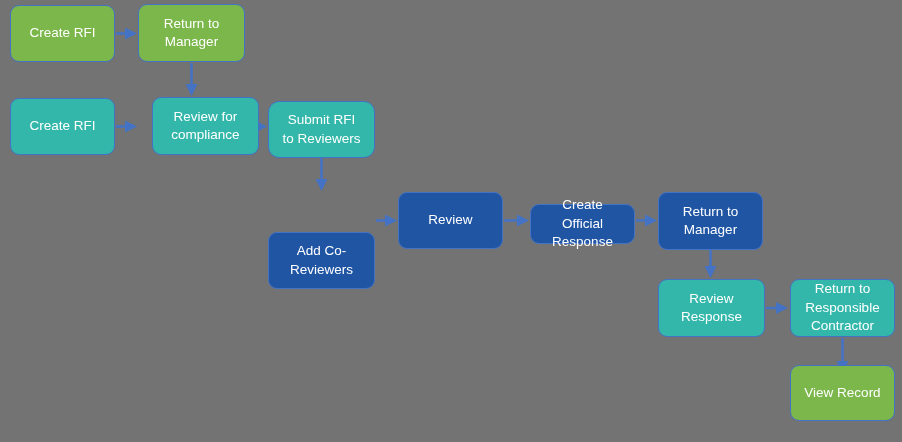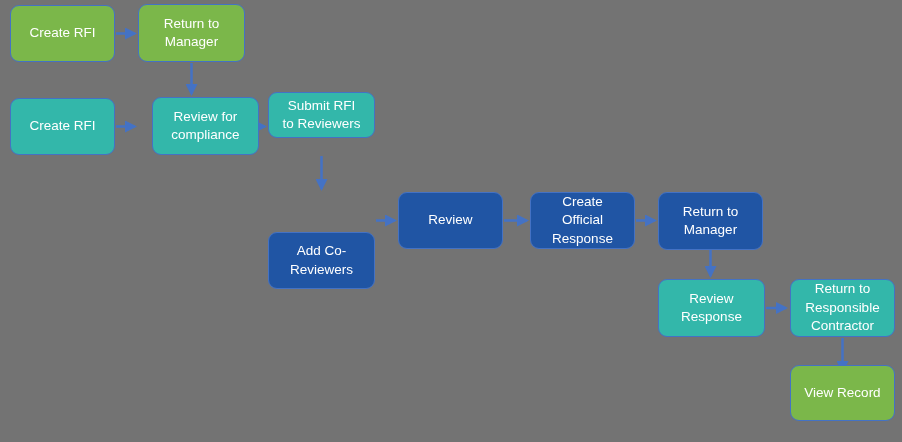--- a/index.html
+++ b/index.html
@@ -27,24 +27,24 @@
     padding: 1px 2px;
   }
   .c-green { background: #7BB74A; }
   .c-teal  { background: #33B7AA; }
   .c-blue  { background: #2055A4; }
 
   .n0  { left: 10px;  top: 5px;   width: 105px; height: 57px; }
   .n1  { left: 138px; top: 4px;   width: 107px; height: 58px; }
   .n2  { left: 10px;  top: 98px;  width: 105px; height: 57px; }
   .n3  { left: 152px; top: 97px;  width: 107px; height: 58px; }
-  .n4  { left: 268px; top: 92px;  width: 107px; height: 46px; }
+  .n4  { left: 268px; top: 101px;  width: 107px; height: 57px; border-radius: 11px; }
   .n5  { left: 268px; top: 192px; width: 107px; height: 57px; margin-top: 40px; }
   .n6  { left: 398px; top: 192px; width: 105px; height: 57px; }
-  .n7  { left: 530px; top: 192px; width: 105px; height: 57px; }
+  .n7  { left: 530px; top: 204px; width: 105px; height: 40px; }
   .n8  { left: 658px; top: 192px; width: 105px; height: 58px; }
   .n9  { left: 658px; top: 279px; width: 107px; height: 58px; }
   .n10 { left: 790px; top: 279px; width: 105px; height: 58px; }
   .n11 { left: 790px; top: 365px; width: 105px; height: 56px; }
 
   .connectors {
     position: absolute;
     left: 0; top: 0;
     width: 902px; height: 442px;
     pointer-events: none;

